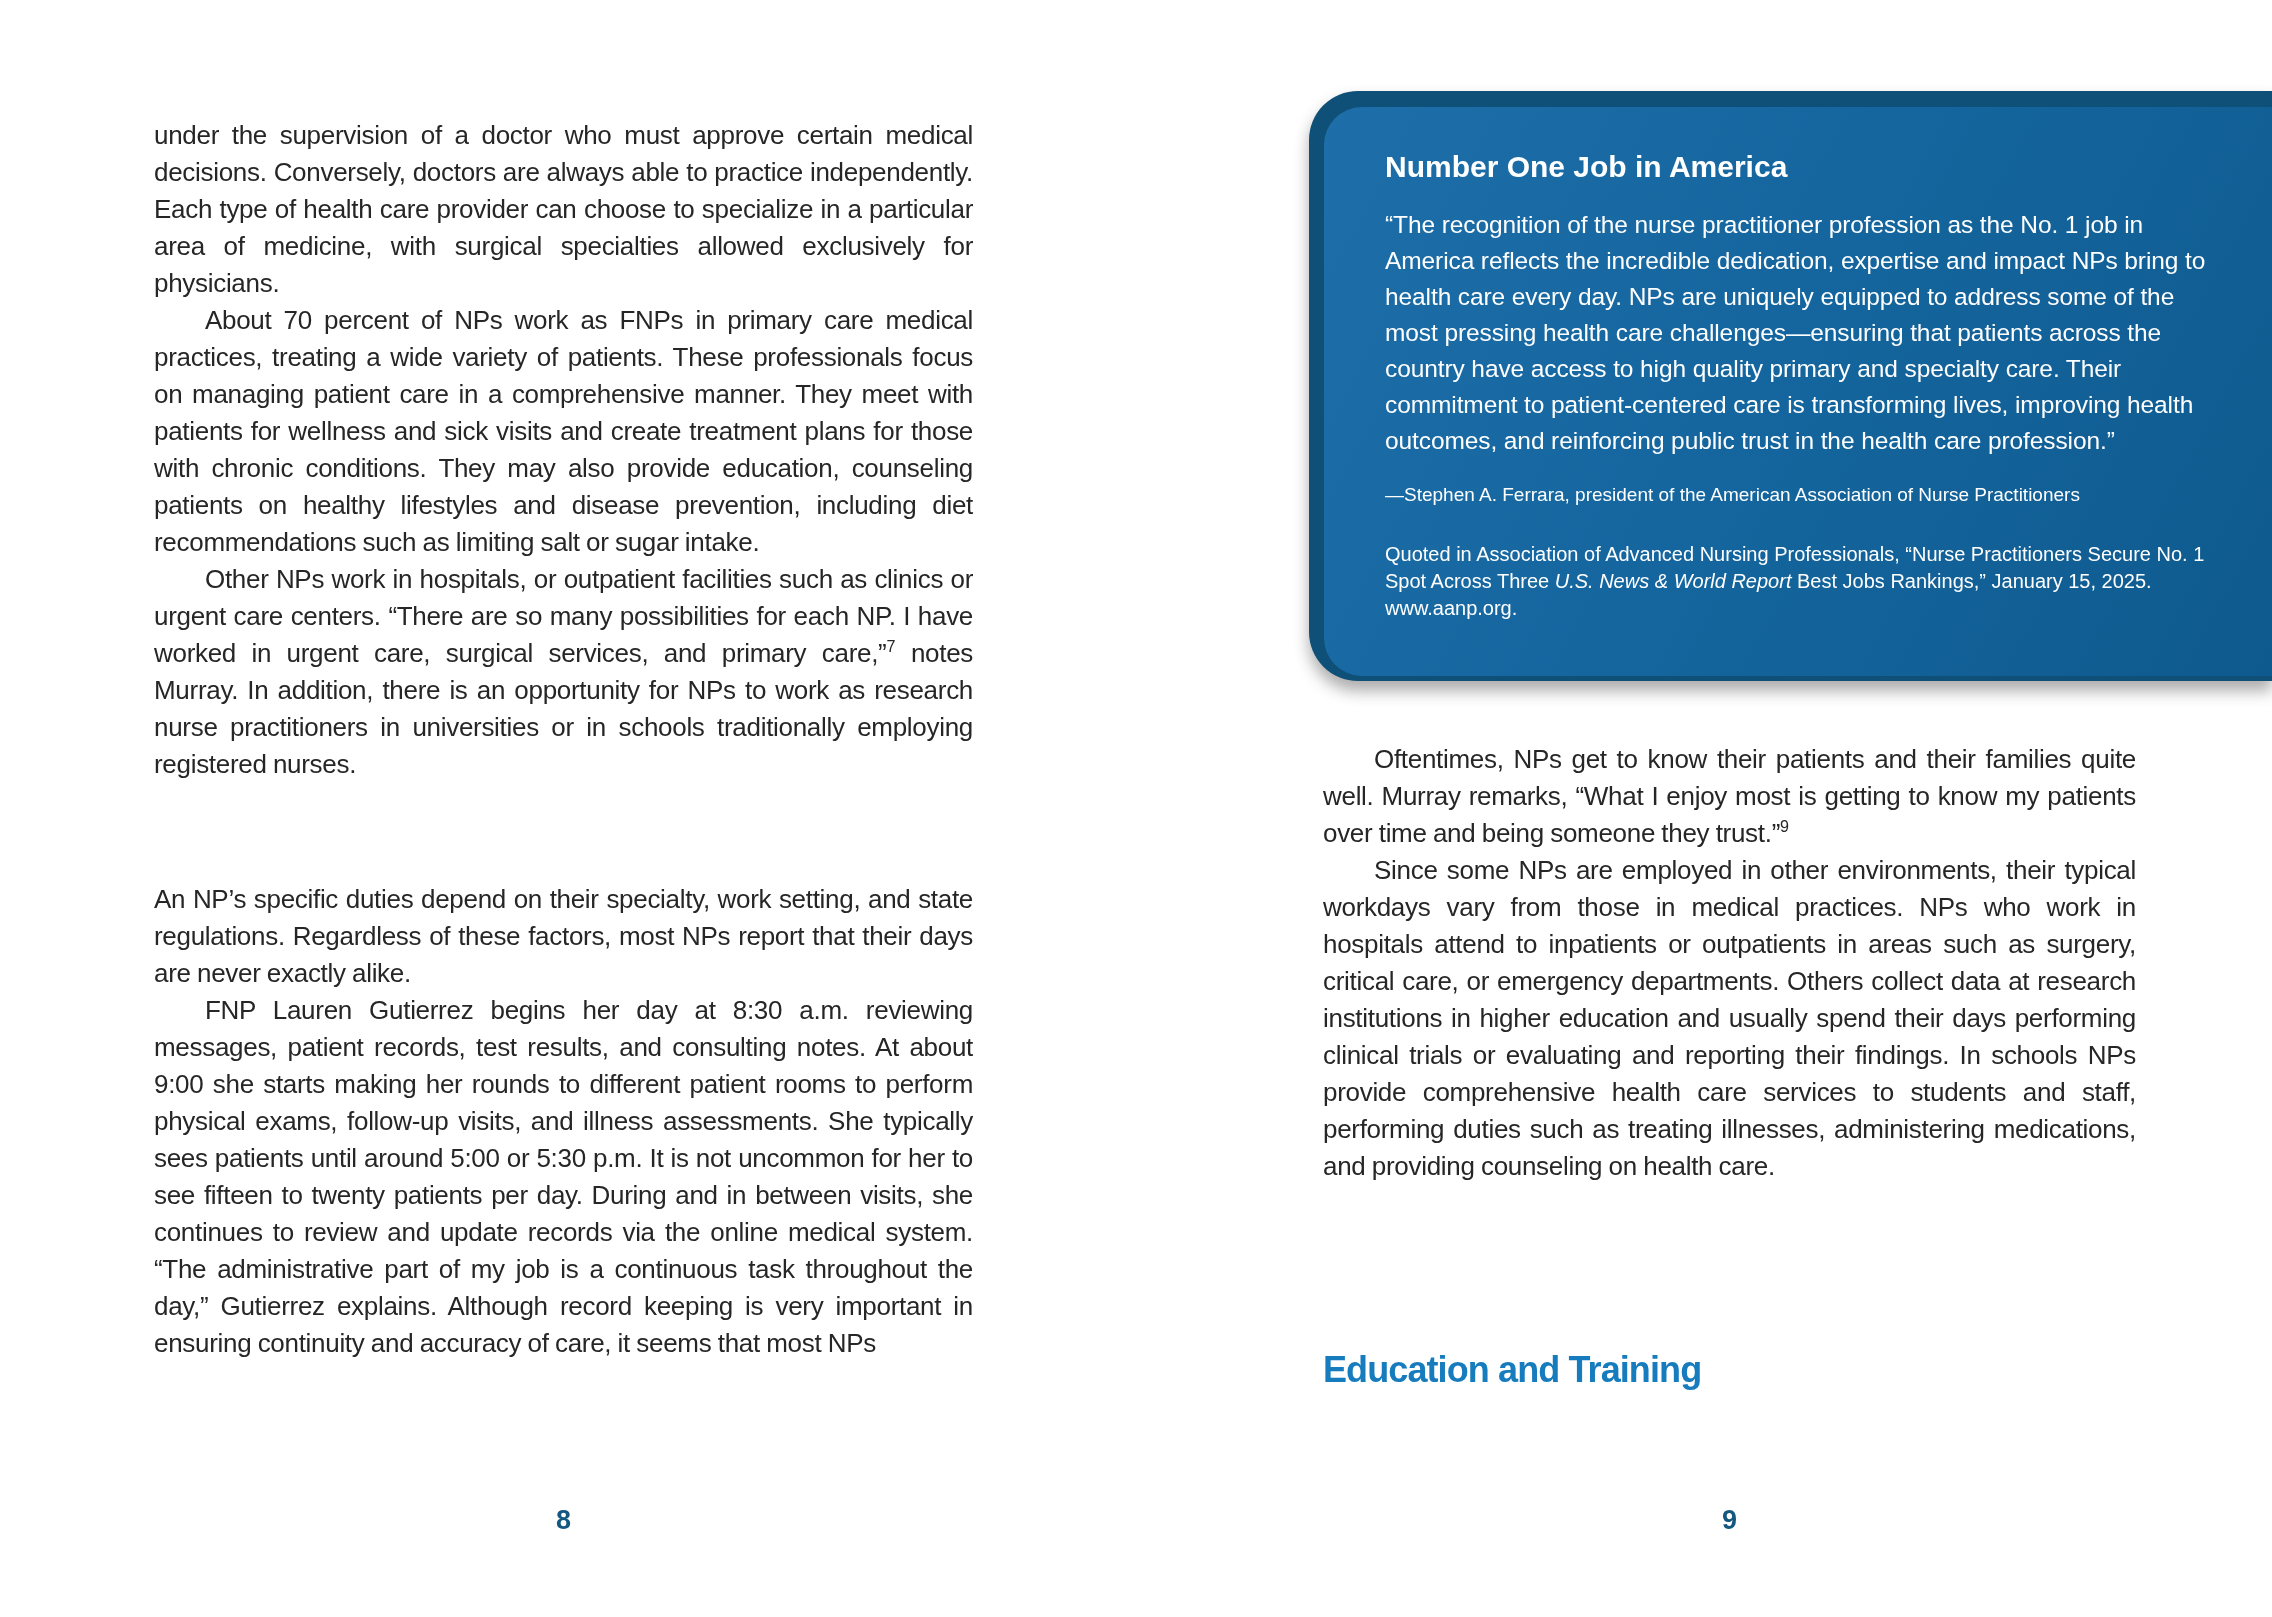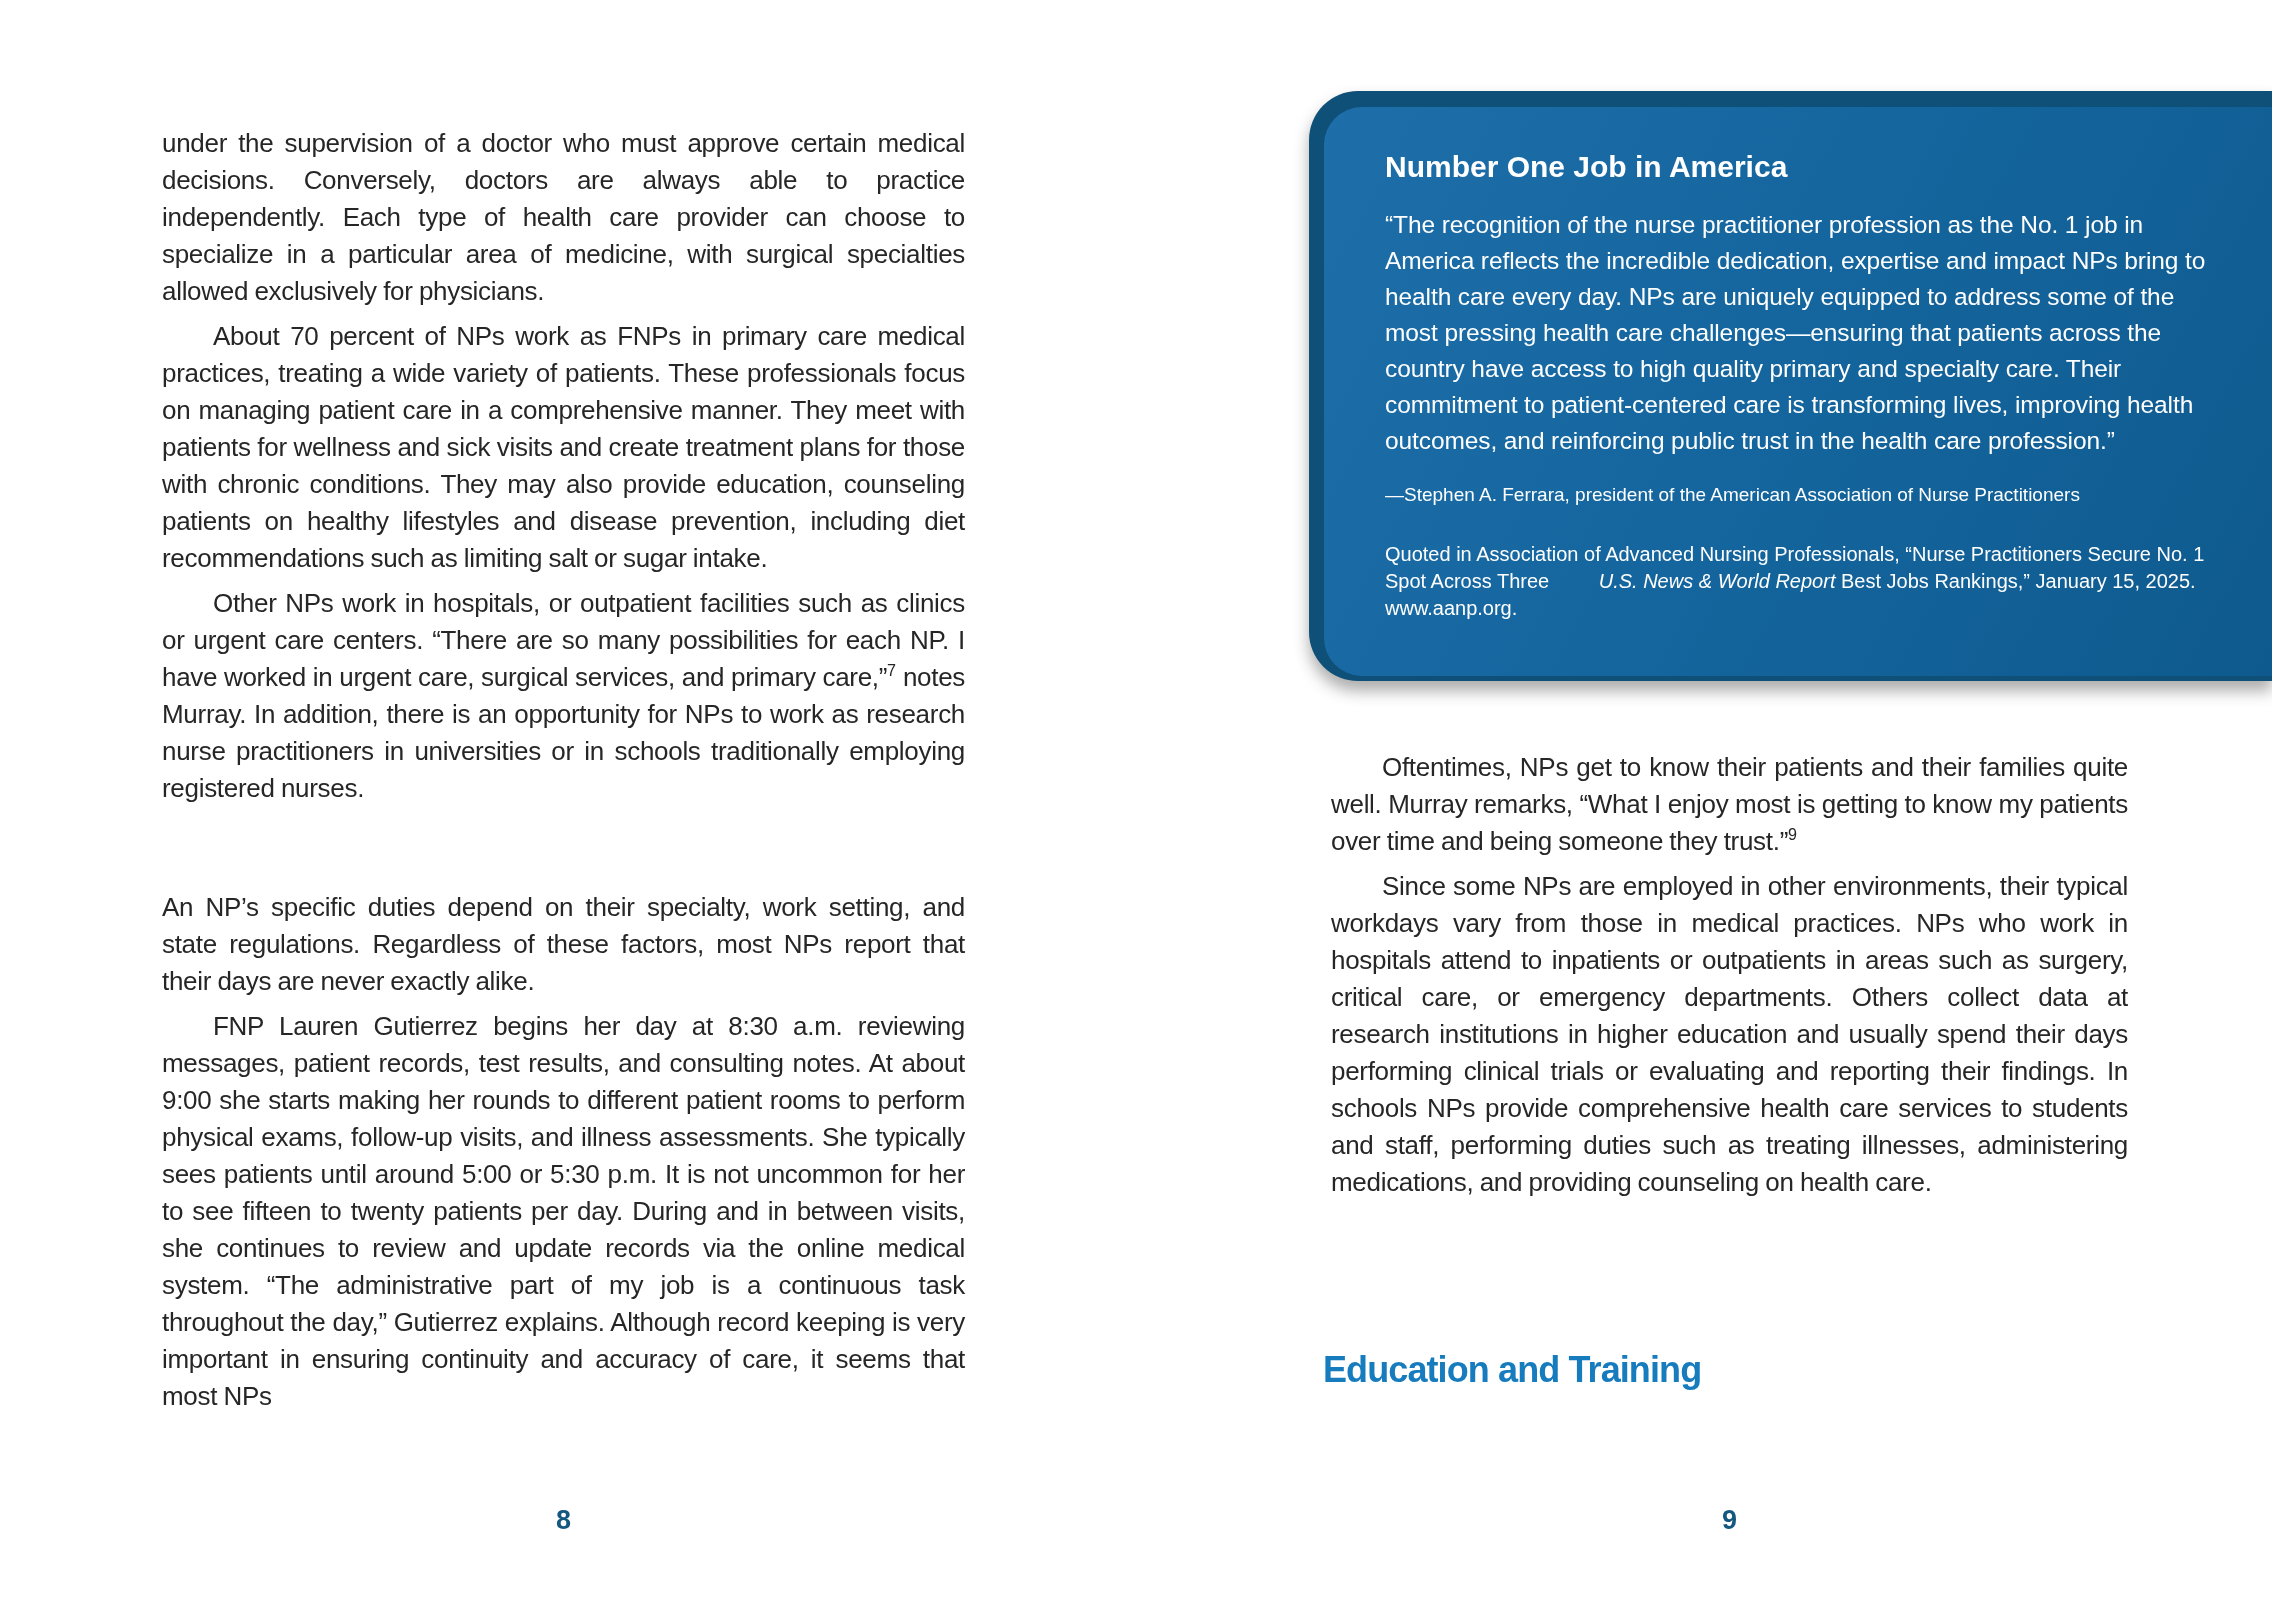--- a/index.html
+++ b/index.html
@@ -13,21 +13,21 @@
     position:relative;width:2273px;height:1617px;background:#ffffff;overflow:hidden;
     font-family:"Liberation Sans", sans-serif;
   }
   .col{position:absolute;}
   #left-block1{left:154px;top:117px;width:819px;}
   #left-block2{left:154px;top:881px;width:819px;}
   #right-block1{left:1323px;top:741px;width:813px;}
   #right-block2{left:1323px;top:1351px;width:813px;}
   p.body{
     font-size:26px;line-height:37px;letter-spacing:-0.3px;word-spacing:-0.6px;
-    text-align:justify;color:var(--body);margin:8px;
+    text-align:justify;color:var(--body);margin:0;
   }
   p.body.indent{text-indent:51px;}
   h2.section{
     font-size:36px;line-height:38px;font-weight:bold;color:var(--accent);
     letter-spacing:-0.9px;margin:0 0 13px 0;
   }
   sup.fn{font-size:62%;line-height:0;vertical-align:super;letter-spacing:0;}
   .page-num{
     position:absolute;top:1505px;text-align:center;font-weight:bold;
     font-size:27px;color:var(--pagenum);
@@ -73,21 +73,21 @@
 
     <div class="page-num" id="page-num-left">8</div>
   </section>
 
   <section>
     <aside id="callout">
       <div class="callout-inner">
         <h3 class="callout-title">Number One Job in America</h3>
         <p class="callout-quote">“The recognition of the nurse practitioner profession as the No. 1 job in America reflects the incredible dedication, expertise and impact NPs bring to health care every day. NPs are uniquely equipped to address some of the most pressing health care challenges—ensuring that patients across the country have access to high quality primary and specialty care. Their commitment to patient-centered care is transforming lives, improving health outcomes, and reinforcing public trust in the health care profession.”</p>
         <p class="callout-attrib">—Stephen A. Ferrara, president of the American Association of Nurse Practitioners</p>
-        <p class="callout-cite"><span>Quoted in Association of Advanced Nursing Professionals, “Nurse Practitioners Secure No. 1 Spot Across Three </span><span class="it" style="font-style: italic; margin-left: 44px;">U.S. News &amp; World Report</span><span> Best Jobs Rankings,” January 15, 2025. www.aanp.org.</span></p>
+        <p class="callout-cite"><span>Quoted in Association of Advanced Nursing Professionals, “Nurse Practitioners Secure No. 1 Spot Across Three </span><span class="it" style="font-style: italic;">U.S. News &amp; World Report</span><span> Best Jobs Rankings,” January 15, 2025. www.aanp.org.</span></p>
       </div>
     </aside>
 
     <div class="col" id="right-block1">
         <p class="body indent"><span>Oftentimes, NPs get to know their patients and their families quite well. Murray remarks, “What I enjoy most is getting to know my patients over time and being someone they trust.”</span><sup class="fn">9</sup></p>
         <p class="body indent"><span>Since some NPs are employed in other environments, their typical workdays vary from those in medical practices. NPs who work in hospitals attend to inpatients or outpatients in areas such as surgery, critical care, or emergency departments. Others collect data at research institutions in higher education and usually spend their days performing clinical trials or evaluating and reporting their findings. In schools NPs provide comprehensive health care services to students and staff, performing duties such as treating illnesses, administering medications, and providing counseling on health care.</span></p>
       </div>
 
     <div class="col" id="right-block2">
       <h2 class="section">Education and Training</h2>

